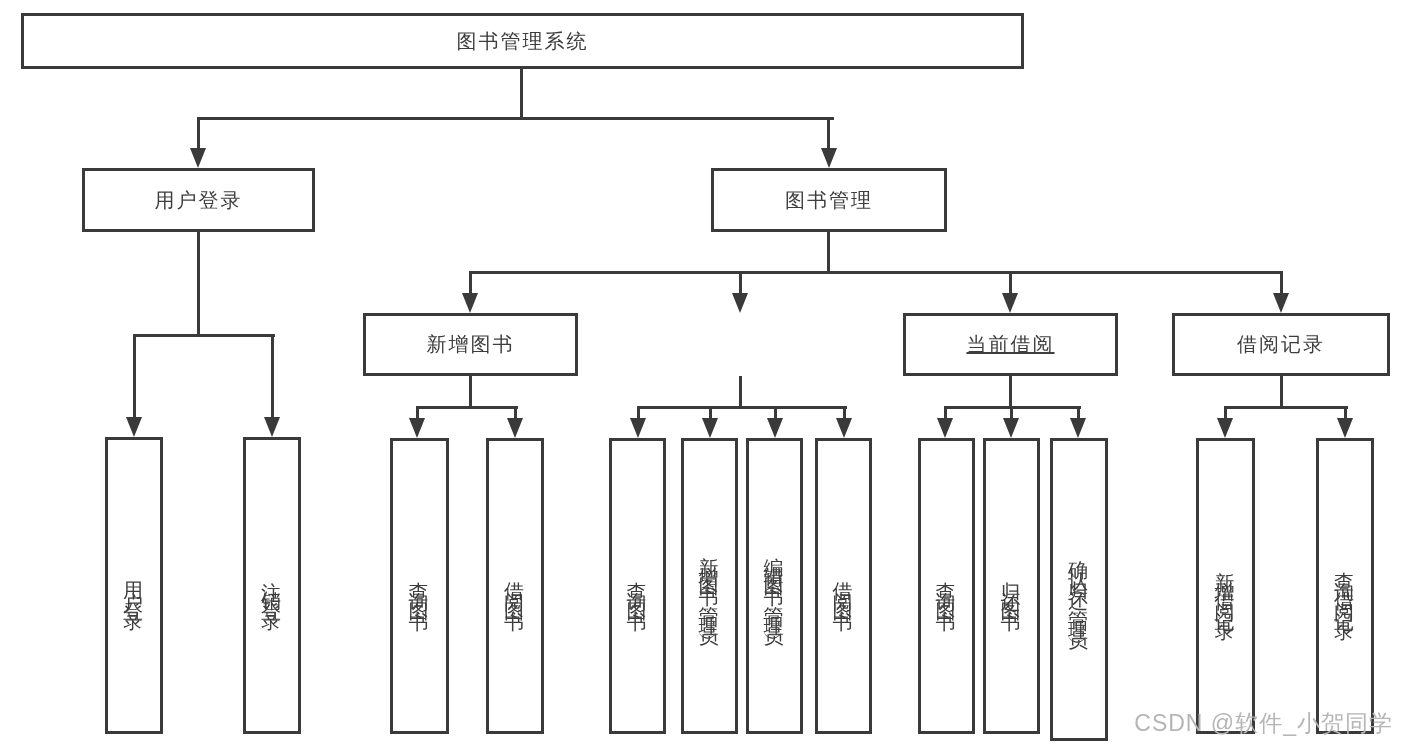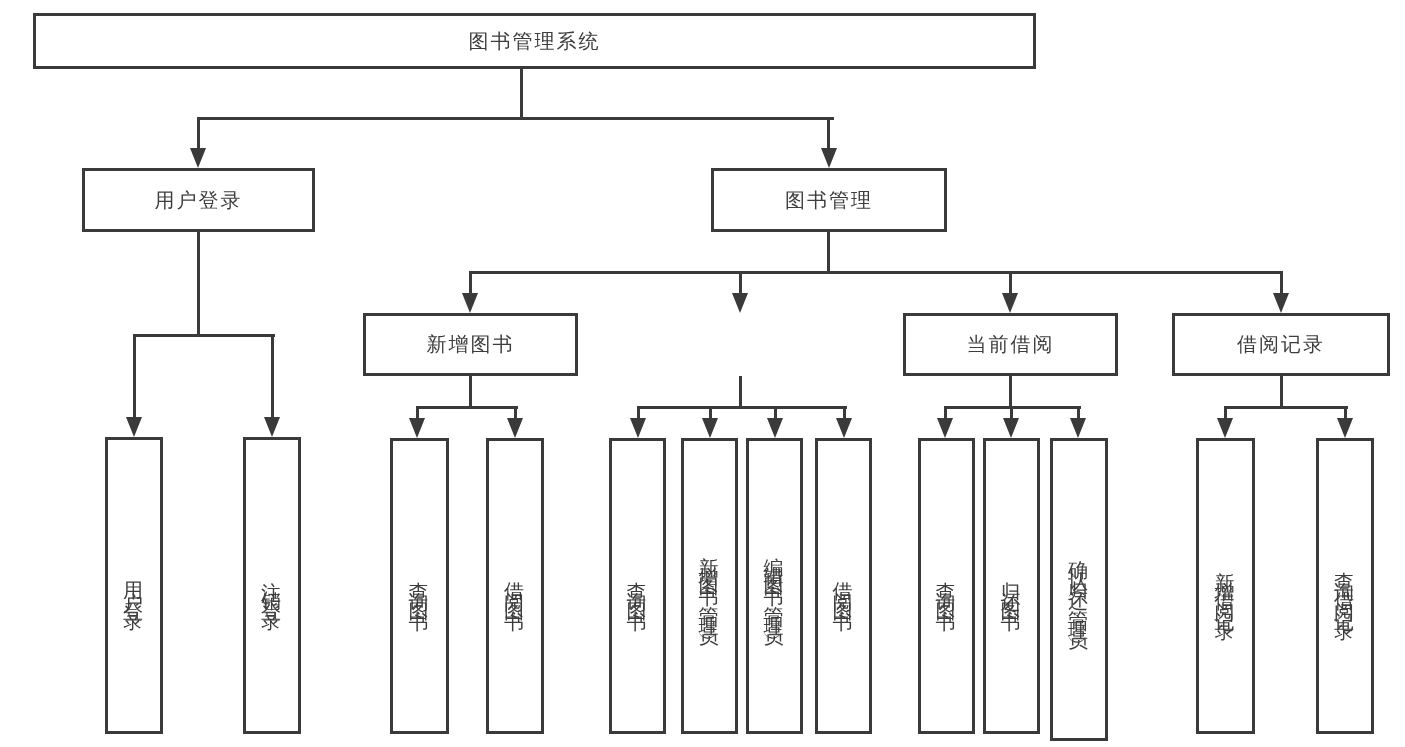--- a/index.html
+++ b/index.html
@@ -116,35 +116,35 @@
       <div class="arrow-down" style="left: 702px; top: 418px;"></div>
       <div class="arrow-down" style="left: 767px; top: 418px;"></div>
       <div class="arrow-down" style="left: 836px; top: 418px;"></div>
       <div class="arrow-down" style="left: 937px; top: 418px;"></div>
       <div class="arrow-down" style="left: 1003px; top: 418px;"></div>
       <div class="arrow-down" style="left: 1070px; top: 418px;"></div>
       <div class="arrow-down" style="left: 1217px; top: 418px;"></div>
       <div class="arrow-down" style="left: 1337px; top: 418px;"></div>
     </div>
 
-  <div class="hbox" style="left:21px; top:13px; width:1003px; height:56px;margin-left:12px;">
+  <div class="hbox" style="left:21px; top:13px; width:1003px; height:56px;">
     <span>图书管理系统</span>
   </div>
 
   <div class="hbox" style="left:82px; top:168px; width:233px; height:64px;">
     <span>用户登录</span>
   </div>
   <div class="hbox" style="left:711px; top:168px; width:236px; height:64px;">
     <span>图书管理</span>
   </div>
 
   <div class="hbox" style="left:363px; top:313px; width:215px; height:63px;">
     <span>新增图书</span>
   </div>
-  <div class="hbox" style="left:903px; top:313px; width:215px; height:63px;">
+  <div class="hbox" style="left:903px; top:313px; width:215px; height:63px;text-decoration:underline;">
     <span>当前借阅</span>
   </div>
   <div class="hbox" style="left:1172px; top:313px; width:218px; height:63px;">
     <span>借阅记录</span>
   </div>
 
   <div class="vbox" style="left:105px; top:437px; width:58px; height:297px;">
     <span class="vtext">用户登录</span>
   </div>
   <div class="vbox" style="left:243px; top:437px; width:58px; height:297px;">
@@ -181,14 +181,15 @@
     <span class="vtext">确认归还（管理员）</span>
   </div>
 
   <div class="vbox" style="left:1196px; top:438px; width:59px; height:296px;">
     <span class="vtext">新增借阅记录</span>
   </div>
   <div class="vbox" style="left:1316px; top:438px; width:58px; height:296px;">
     <span class="vtext">查询借阅记录</span>
   </div>
 
+  <div class="watermark">CSDN @软件_小贺同学</div>
 
 </div>
 
 </body></html>

